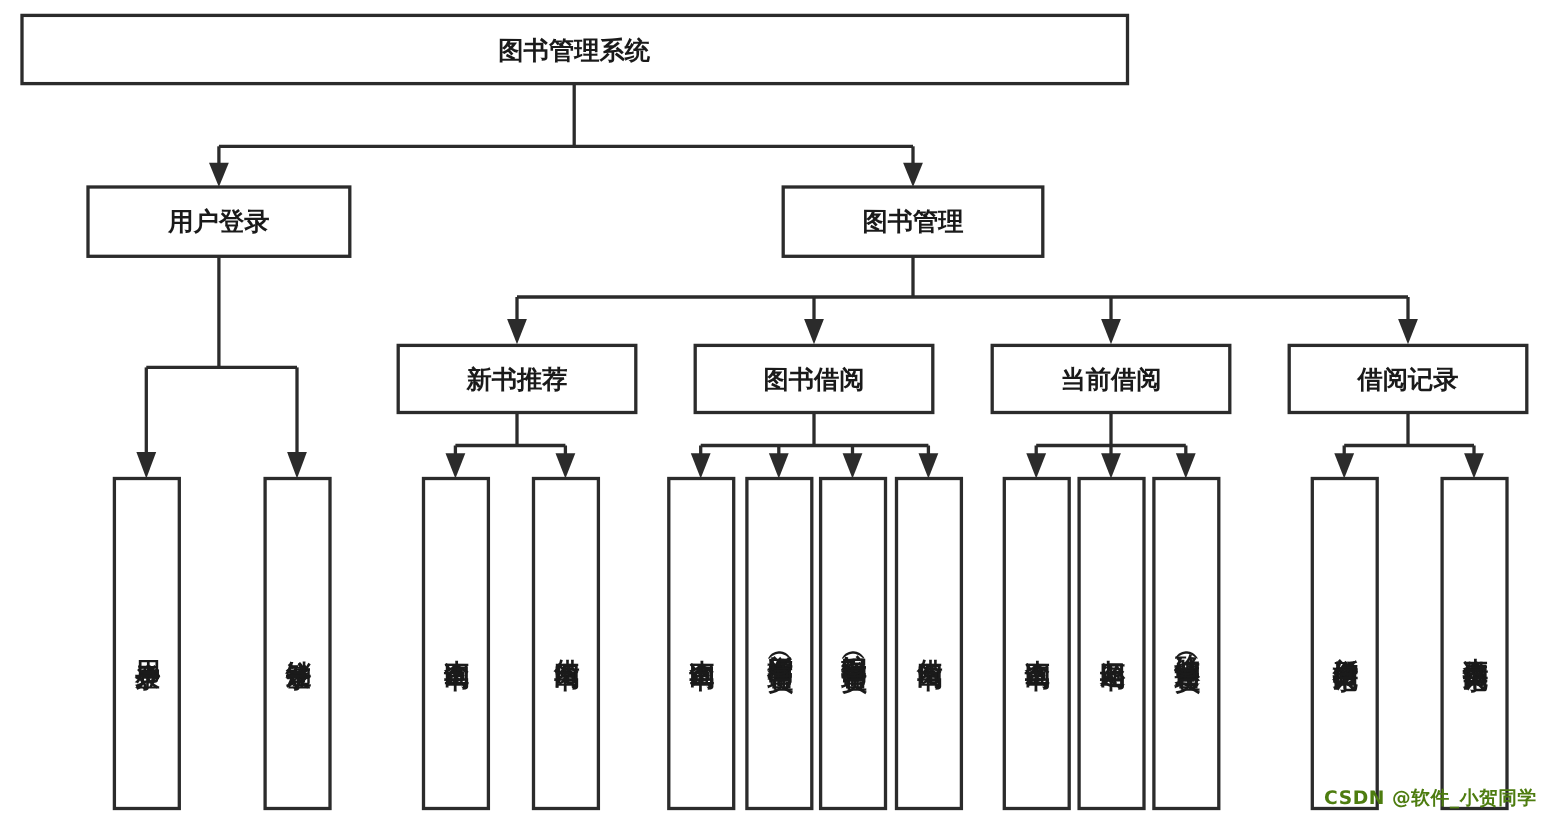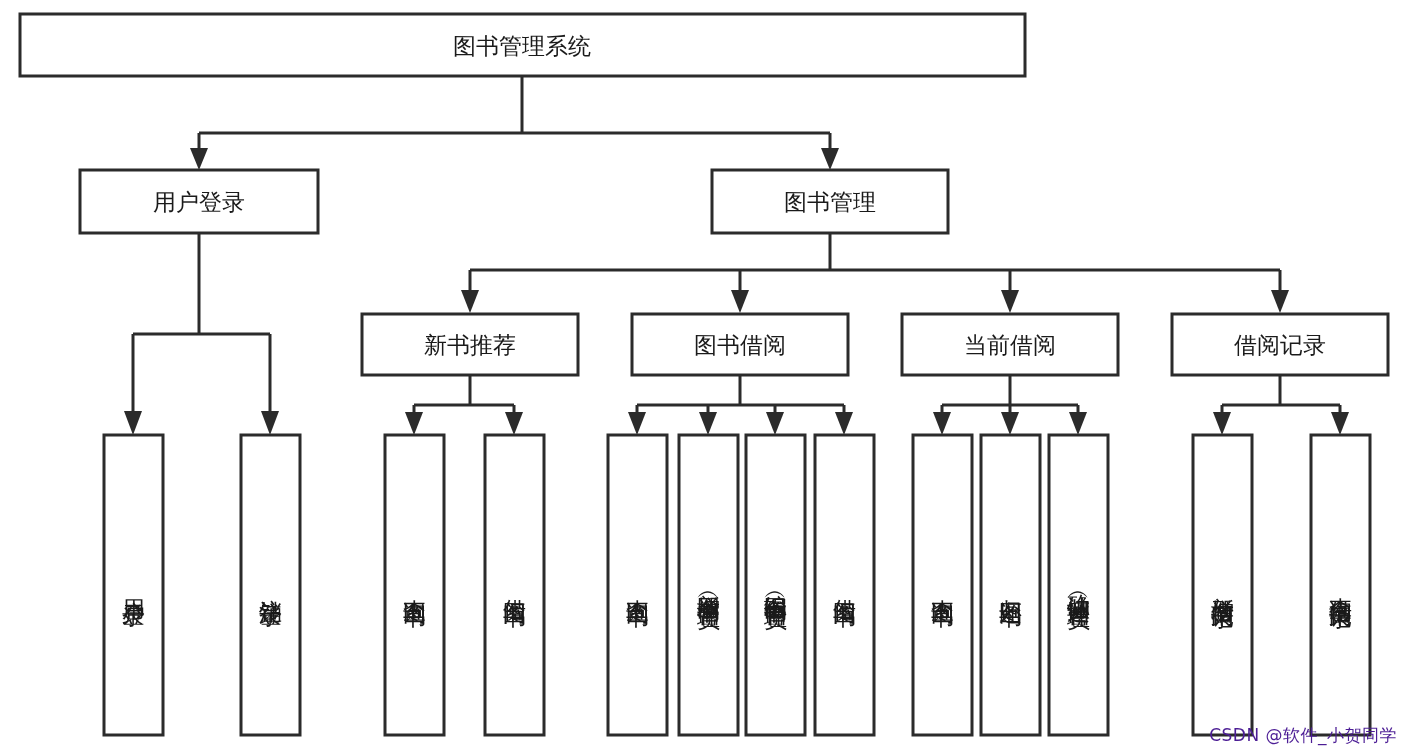--- a/index.html
+++ b/index.html
@@ -12,20 +12,21 @@
     width: 1405px;
     height: 747px;
     font-family: "DejaVu Sans", "Liberation Sans", sans-serif;
     overflow: hidden;
     position: relative;
   }
   #diagram-root {
     position: relative;
     width: 1405px;
     height: 747px;
+    font-weight: bold;
   }
   svg.flow {
     position: absolute;
     left: 0;
     top: 0;
     width: 1405px;
     height: 747px;
     display: block;
   }
   .node-box {
@@ -62,24 +63,24 @@
     display: flex;
     align-items: center;
     justify-content: center;
     text-align: center;
     white-space: nowrap;
     pointer-events: none;
   }
   .watermark {
     position: absolute;
     right: 8px;
-    bottom: 0;
+    bottom: 10px;
     font-family: "DejaVu Sans", "Liberation Sans", sans-serif;
     font-size: 17px;
-    color: #4c1d95;
+    color: #4d7c0f;
     letter-spacing: 0.5px;
     user-select: none;
     margin-top: 18px;
   }
 </style>
 </head>
 <body>
 
 <div id="diagram-root">
 

